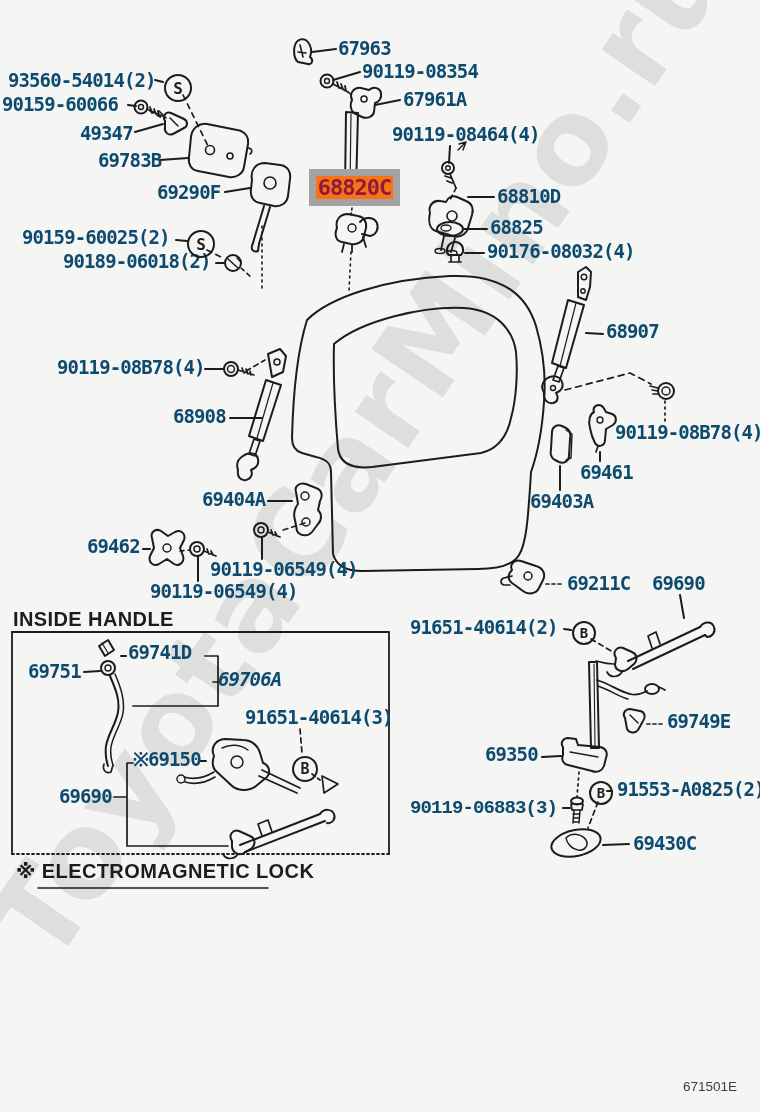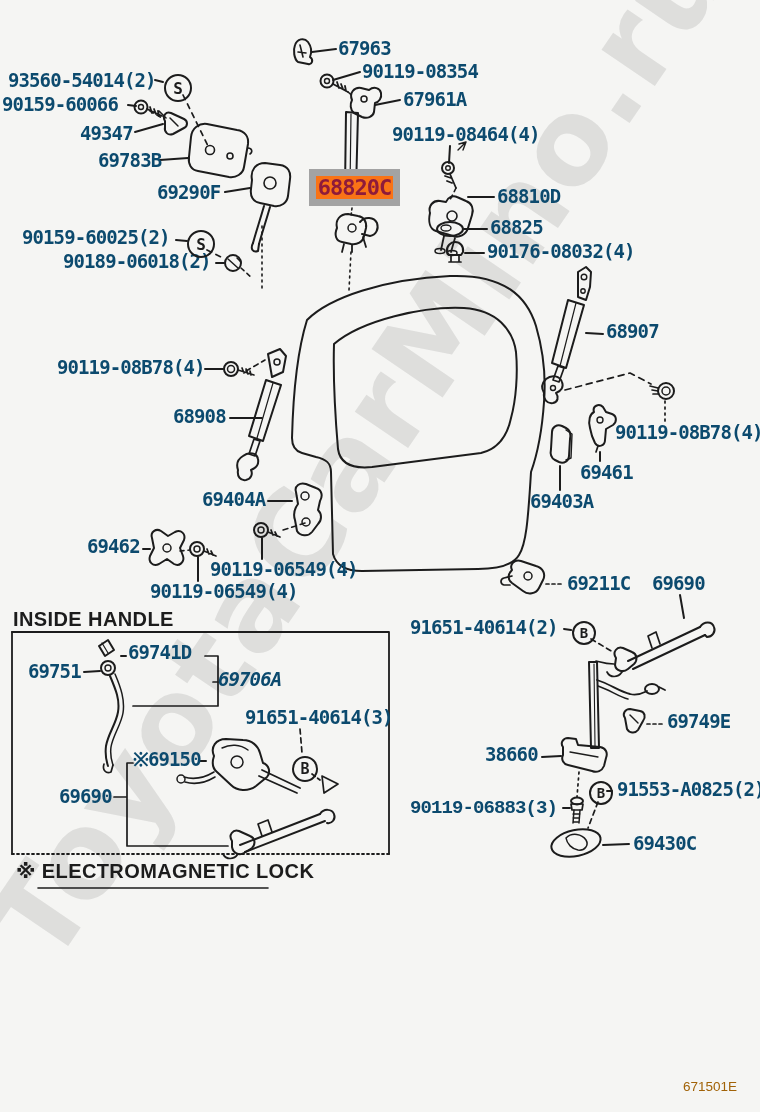--- a/index.html
+++ b/index.html
@@ -39,21 +39,21 @@
   }
   .note{
     position:absolute; font-family:"Liberation Sans","DejaVu Sans",sans-serif;
     font-weight:600; font-size:20px; letter-spacing:0.4px; color:#1c1c1c;
     white-space:nowrap; line-height:22px;
   }
   .note.underlined{border-bottom:2px solid #1c1c1c; padding-bottom:1px;}
   .doccode{
     position:absolute; left:683px; top:1079px;
     font-family:"Liberation Sans","DejaVu Sans",sans-serif;
-    font-size:13.5px; font-weight:500; color:#a16207;
+    font-size:13.5px; font-weight:500; color:#404040;
   }
 </style>
 </head>
 <body>
 
 <div class="stage">
 
   <div class="watermark">ToyotaCarMino.ru</div>
 
   <svg class="art" width="760" height="1112" viewBox="0 0 760 1112" fill="none" stroke="#1c1c1c" stroke-width="2" stroke-linecap="round" stroke-linejoin="round">
@@ -355,21 +355,21 @@
       <div class="plabel" style="left: 580px; top: 463px;">69461</div>
       <div class="plabel" style="left: 530px; top: 492px;">69403A</div>
       <div class="plabel" style="left: 202px; top: 490px;">69404A</div>
       <div class="plabel" style="left: 87px; top: 537px;">69462</div>
       <div class="plabel" style="left: 210px; top: 560px;">90119-06549(4)</div>
       <div class="plabel" style="left: 150px; top: 582px;">90119-06549(4)</div>
       <div class="plabel" style="left: 567px; top: 574px;">69211C</div>
       <div class="plabel" style="left: 652px; top: 574px;">69690</div>
       <div class="plabel" style="left: 410px; top: 618px;">91651-40614(2)</div>
       <div class="plabel" style="left: 667px; top: 712px;">69749E</div>
-      <div class="plabel" style="left: 485px; top: 745px;">38660</div>
+      <div class="plabel" style="left: 485px; top: 745px;">69350</div>
       <div class="plabel" style="left: 617px; top: 780px;">91553-A0825(2)</div>
       <div class="plabel" style="left: 410px; top: 799px; font-family: Liberation Mono, monospace;">90119-06883(3)</div>
       <div class="plabel" style="left: 633px; top: 834px;">69430C</div>
       <div class="plabel" style="left: 128px; top: 643px;">69741D</div>
       <div class="plabel" style="left: 28px; top: 662px;">69751</div>
       <div class="plabel" style="left: 218px; top: 670px; font-style: italic;">69706A</div>
       <div class="plabel" style="left: 245px; top: 708px;">91651-40614(3)</div>
       <div class="plabel" style="left: 133px; top: 750px;">※69150</div>
       <div class="plabel" style="left: 59px; top: 787px;">69690</div>
     </div>

